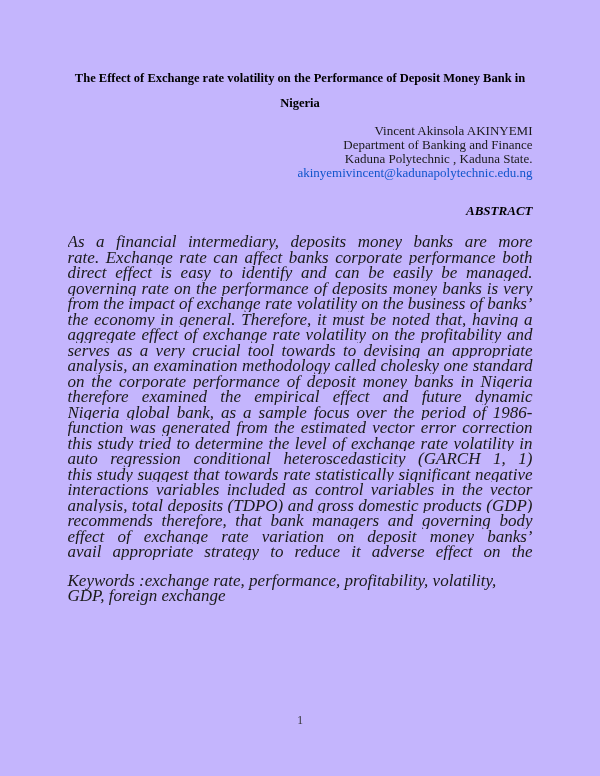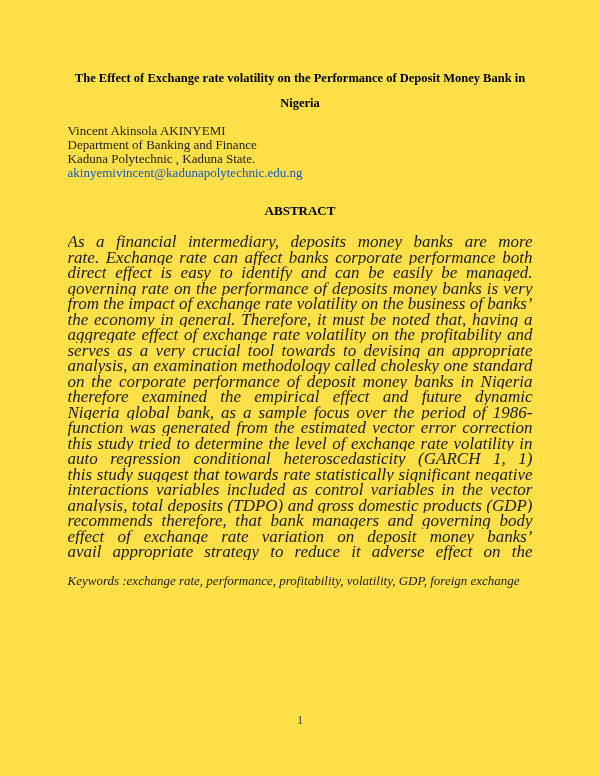--- a/index.html
+++ b/index.html
@@ -3,21 +3,21 @@
 <meta charset="utf-8">
 <style>
   html, body {
     margin: 0;
     padding: 0;
     background: #ffffff;
   }
   .page {
     width: 600px;
     height: 776px;
-    background: #fde047;
+    background: #c4b5fd;
     position: relative;
     overflow: hidden;
     font-family: "Liberation Serif", serif;
     color: #1a1a1a;
   }
   .content {
     width: 465px;
     margin: 0 auto;
   }
   .title-block {
@@ -27,55 +27,56 @@
     color: #000000;
   }
   .center-row {
     display: flex;
     justify-content: center;
     line-height: 25px;
     white-space: nowrap;
   }
   .author-block {
     margin-top: 8px;
-    text-align: left;
+    text-align: right;
     font-size: 13px;
     line-height: 14px;
   }
   .email {
     color: #1155cc;
     cursor: pointer;
   }
   .abstract-heading {
     margin-top: 24px;
-    text-align: center;
+    text-align: right;
     font-weight: bold;
     font-size: 13px;
     line-height: 14px;
     color: #000000;
+    font-style: italic;
   }
   .abstract-body {
     margin-top: 16px;
     font-style: italic;
     font-size: 17px;
     line-height: 15.5px;
   }
   .jline {
     text-align: justify;
     text-align-last: justify;
     max-height: 15.5px;
     overflow: hidden;
   }
   .jline:last-child {
     text-align-last: left;
   }
   .keywords {
     margin-top: 13px;
     font-style: italic;
-    font-size: 13px;
+    font-size: 17px;
     line-height: 15px;
   }
   .page-number {
     position: absolute;
     top: 714px;
     left: 0;
     width: 600px;
     text-align: center;
     font-size: 11.5px;
     line-height: 13px;

